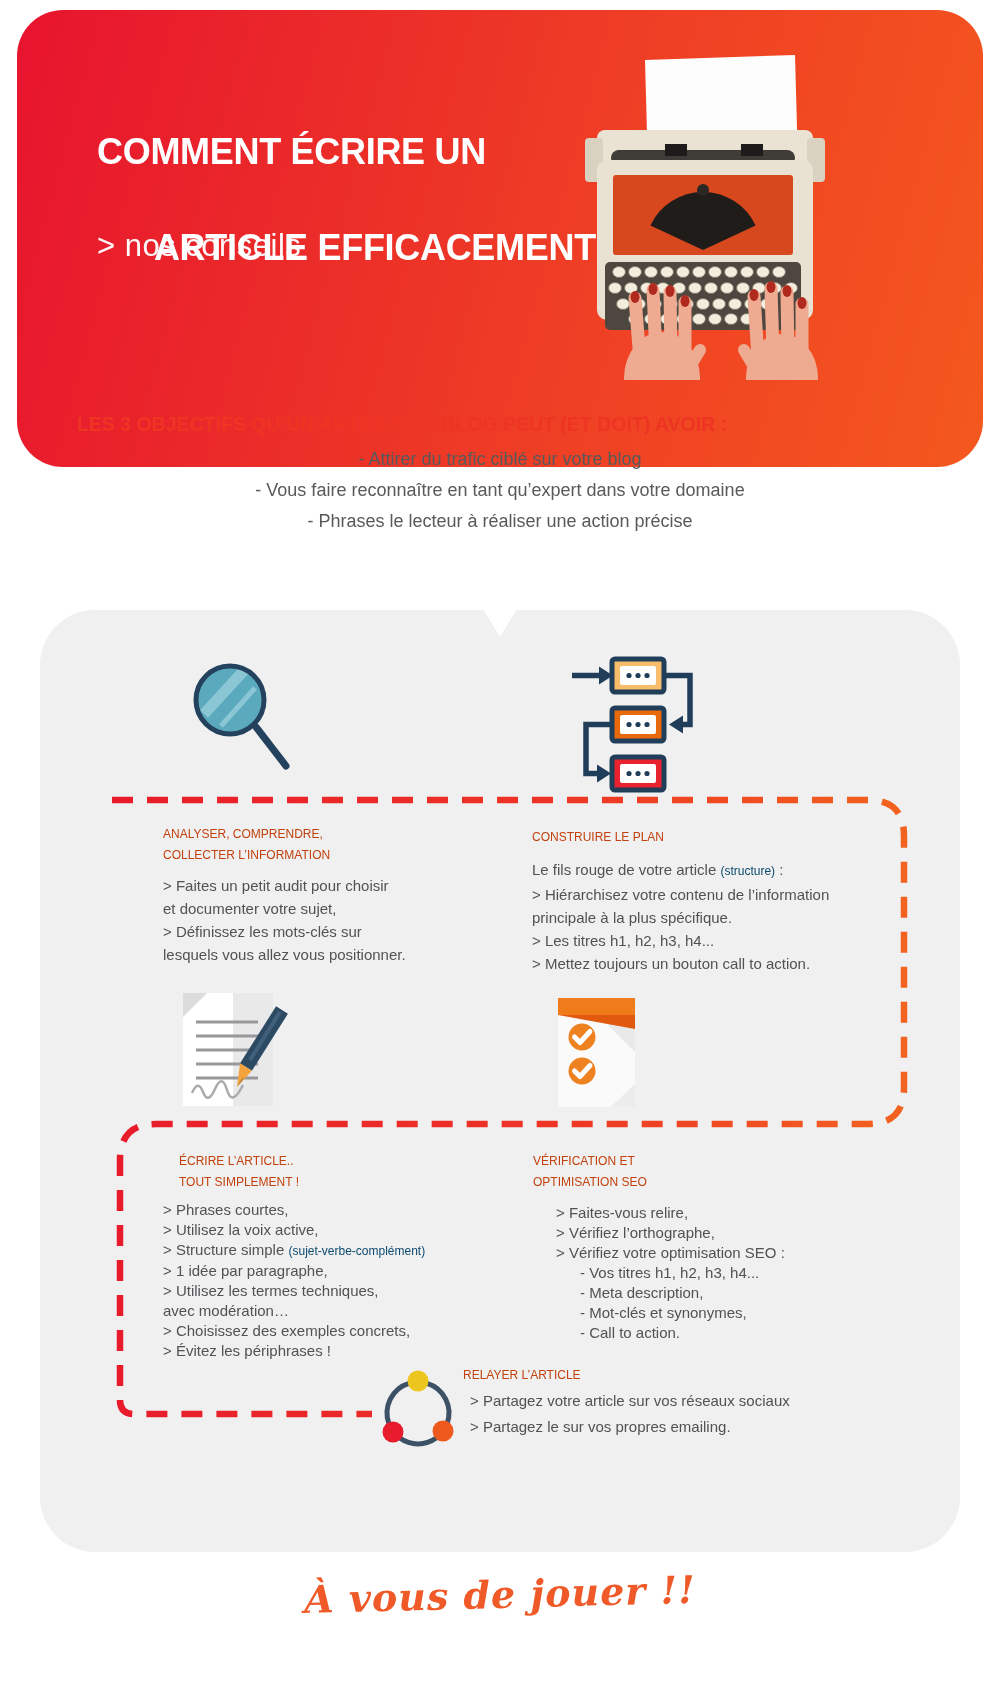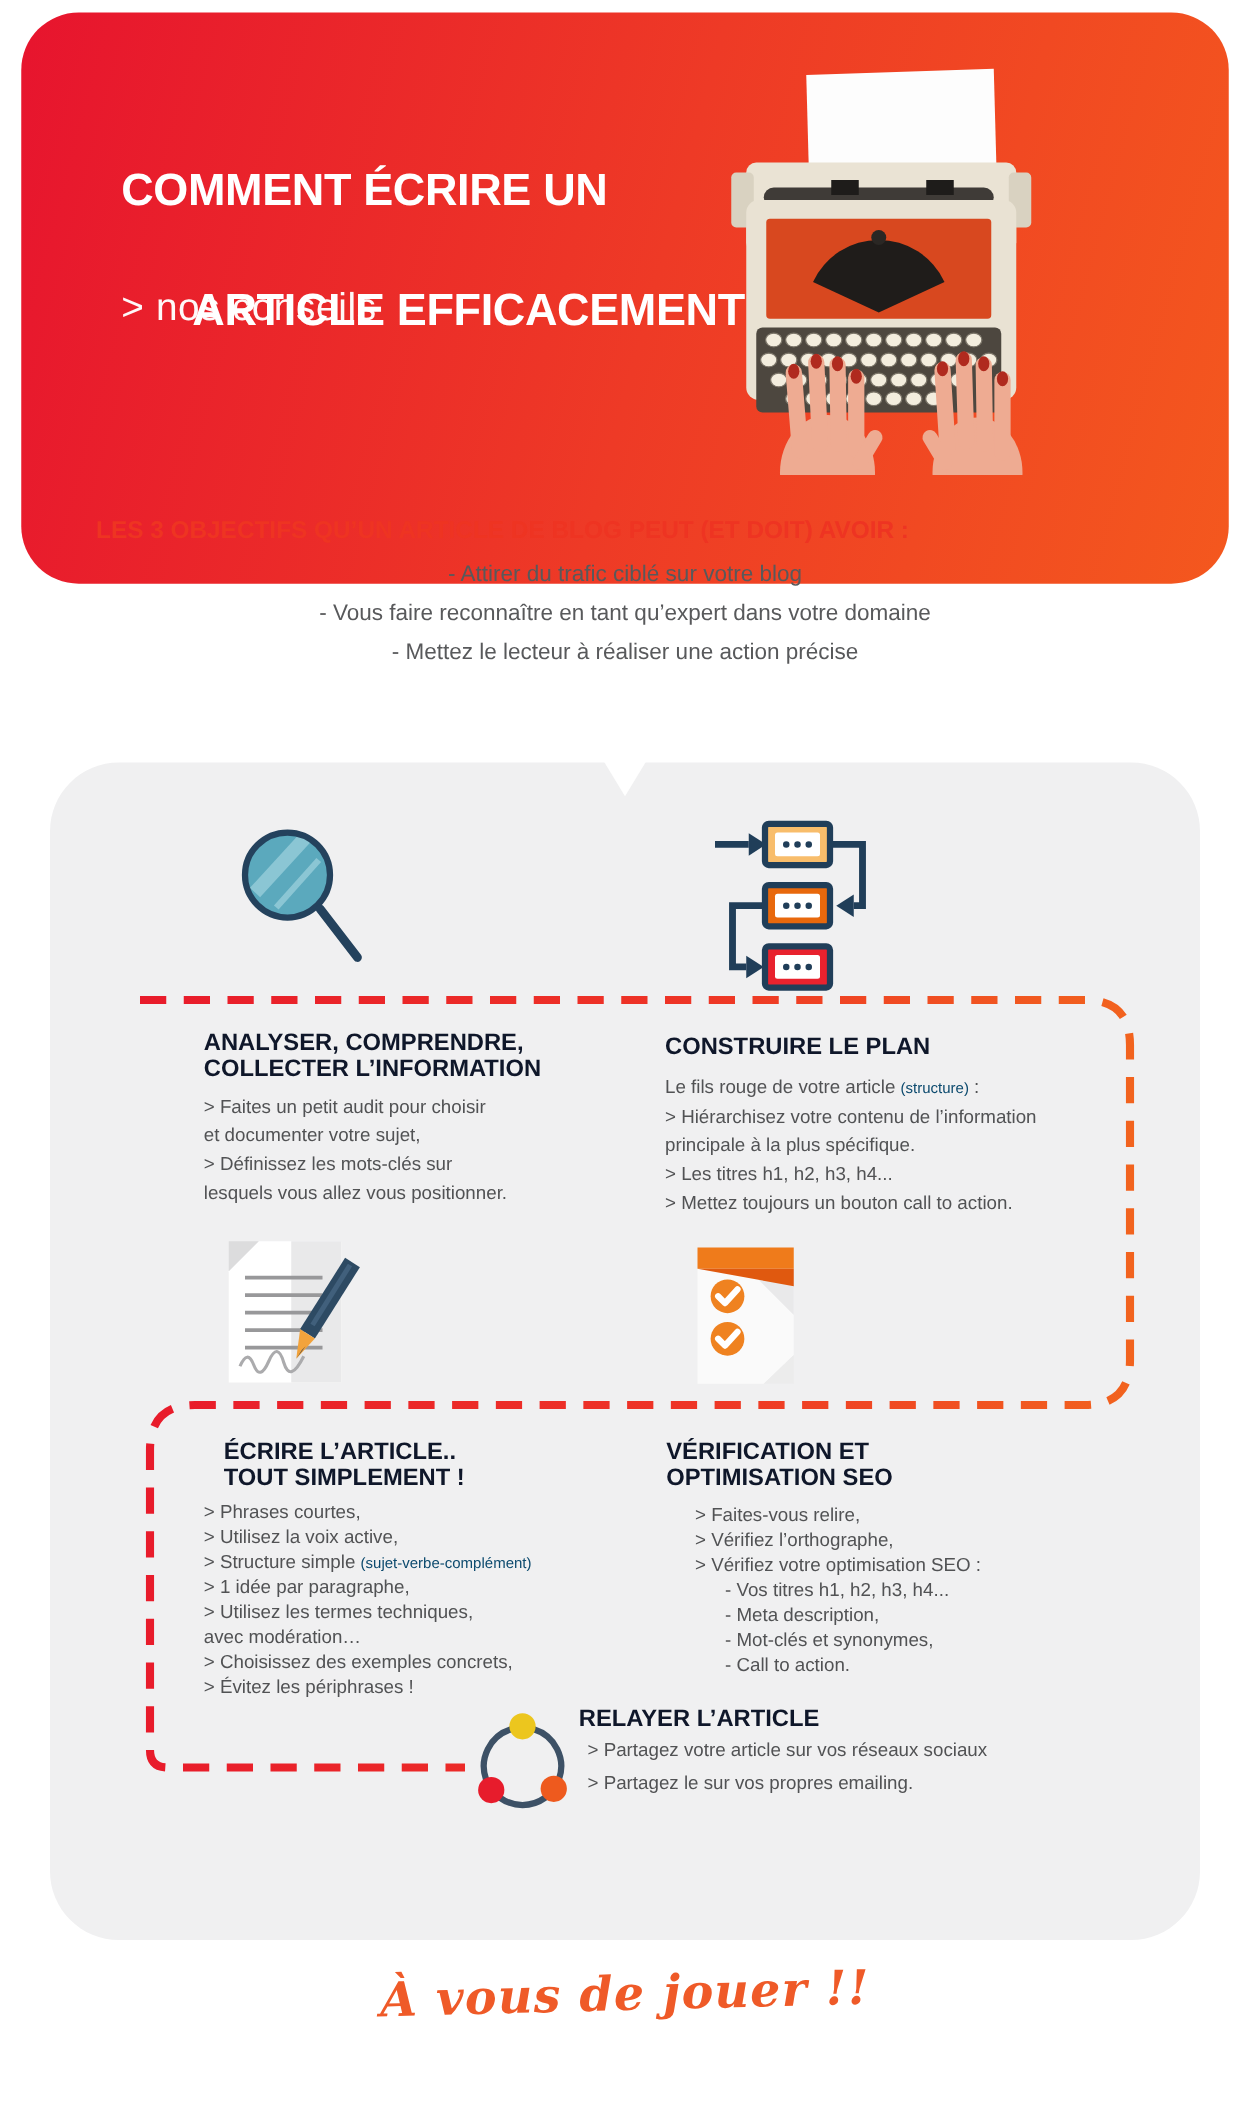--- a/index.html
+++ b/index.html
@@ -21,21 +21,21 @@
   .obj-lines{position:absolute;left:0;top:444px;width:1000px;text-align:center;
              color:#58595b;font-size:18px;line-height:31px;}
 
   
   .card{position:absolute;left:40px;top:610px;width:920px;height:942px;
         background:#f0f0f1;border-radius:55px;}
 
   .deco{position:absolute;left:0;top:0;width:1000px;height:1682px;pointer-events:none;}
 
   
-  .sec-title{position:absolute;color:#0f172a;font-weight:bold;font-size:19px;line-height:21px;}
+  .sec-title{position:absolute;color:#c2410c;font-weight:normal;font-size:12px;line-height:21px;}
   .body{position:absolute;color:#515254;font-size:15px;}
   .lh23{line-height:23px;}
   .lh20{line-height:20px;}
   .lh26{line-height:26px;}
   .small{font-size:12px;color:#0c4a6e;}
 
   
   .script{position:absolute;left:0;top:1572px;width:1000px;text-align:center;
           color:#ef5a28;font-family:"DejaVu Serif","Liberation Serif",serif;
           font-style:italic;font-weight:bold;font-size:38px;letter-spacing:1px;
@@ -135,21 +135,21 @@
             <ellipse cx="257" cy="263" rx="4.5" ry="6"></ellipse>
         </g>
       </g>
     </svg>
   </div>
 
   <div class="obj-head">LES 3 OBJECTIFS QU’UN ARTICLE DE BLOG PEUT (ET DOIT) AVOIR :</div>
   <div class="obj-lines">
     <div>- Attirer du trafic ciblé sur votre blog</div>
     <div>- Vous faire reconnaître en tant qu’expert dans votre domaine</div>
-    <div>- Mettez le lecteur à réaliser une action précise</div>
+    <div>- Phrases le lecteur à réaliser une action précise</div>
   </div>
 
   <div class="card"></div>
 
   <svg class="deco" viewBox="0 0 1000 1682">
     <defs>
       <linearGradient id="dg" gradientUnits="userSpaceOnUse" x1="112" y1="0" x2="920" y2="0">
         <stop offset="0" stop-color="#e81b2b"></stop>
         <stop offset="0.55" stop-color="#ee3526"></stop>
         <stop offset="1" stop-color="#f2651e"></stop>

